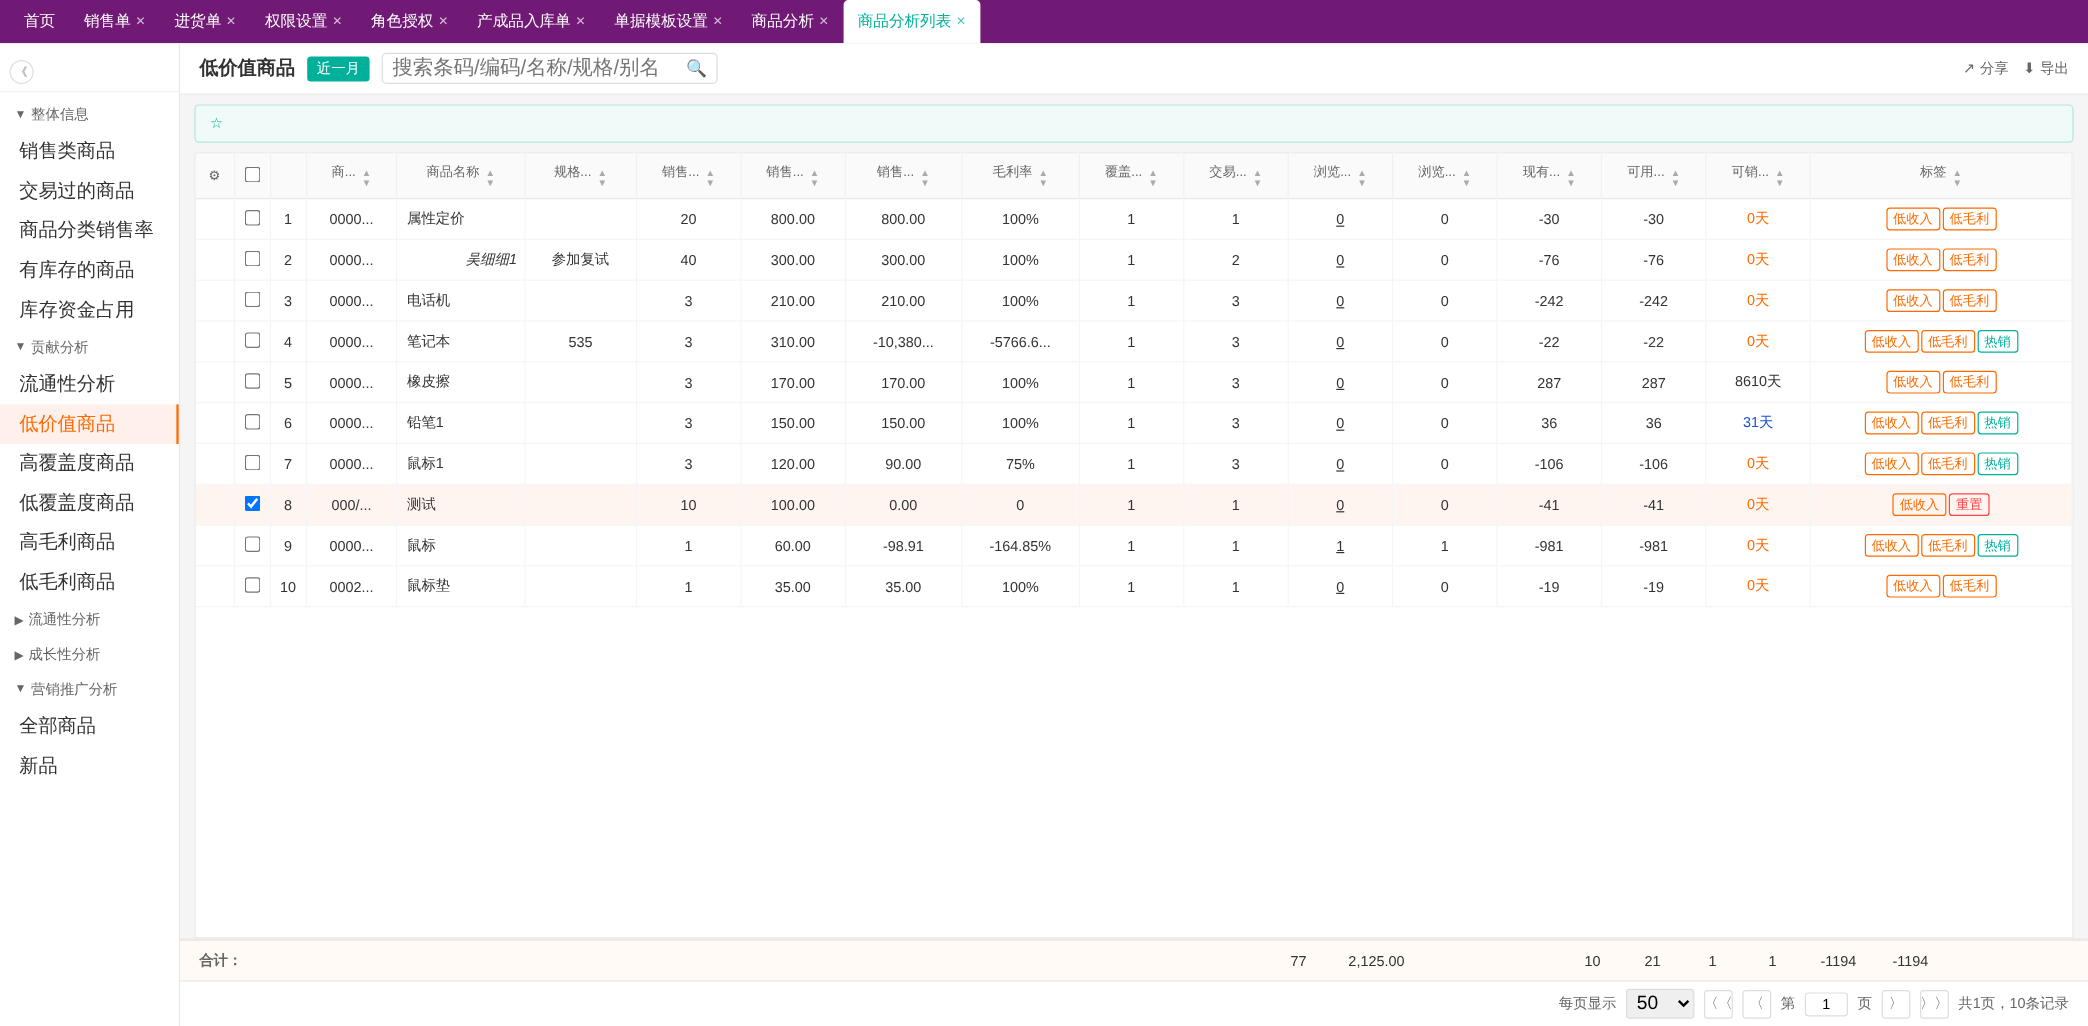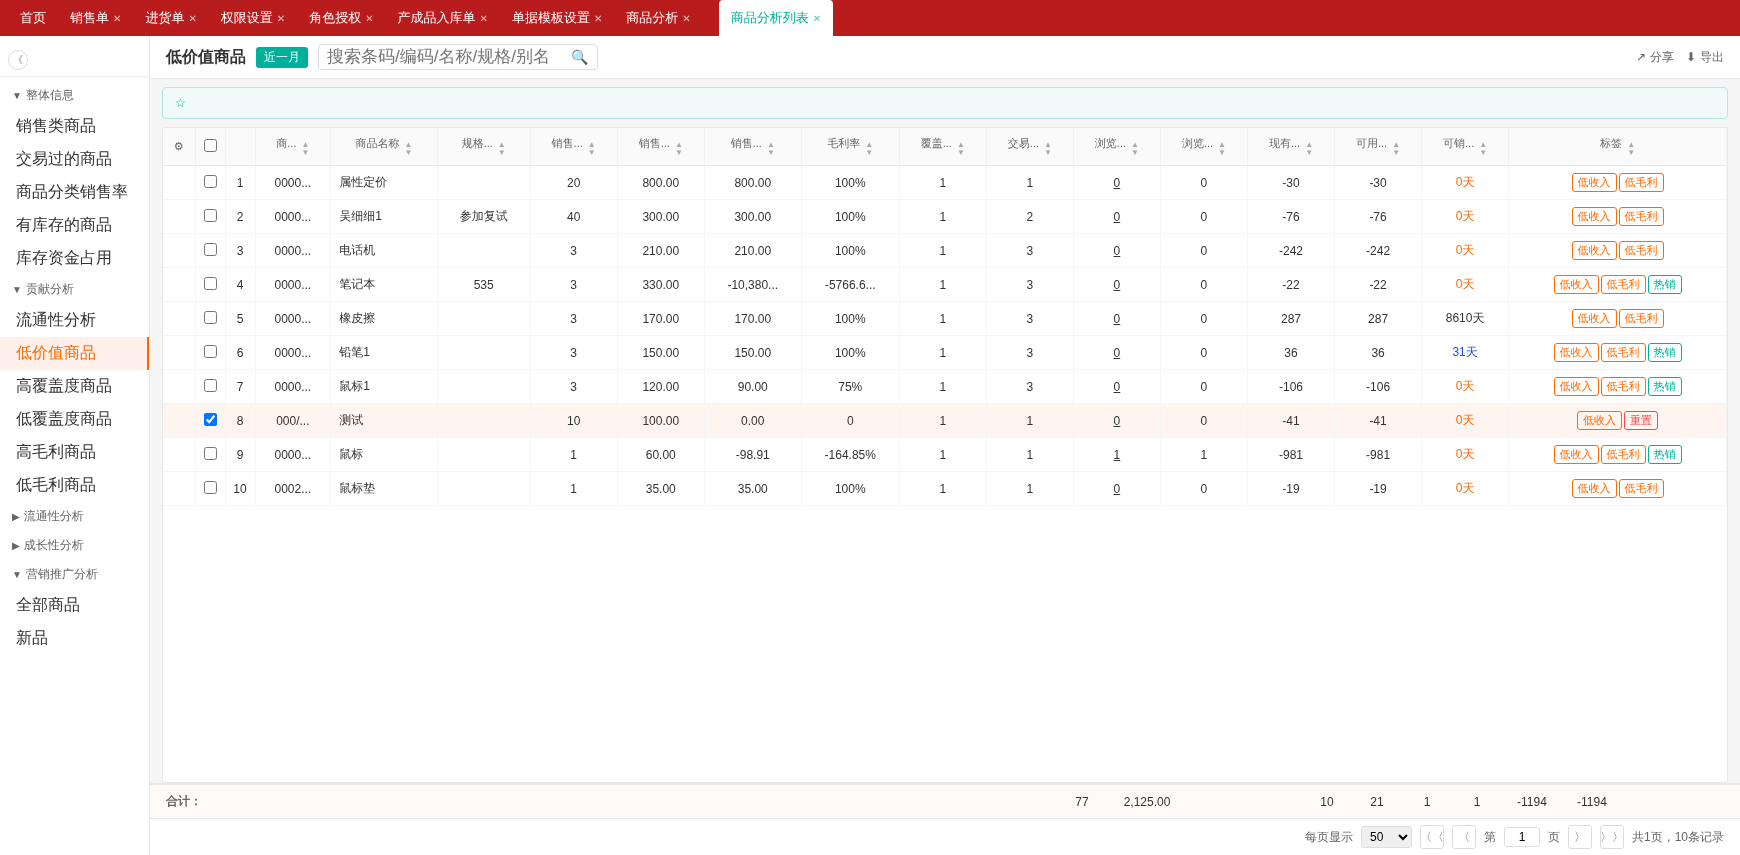--- a/index.html
+++ b/index.html
@@ -1,21 +1,21 @@
 <!DOCTYPE html>
 <html><head>
   <meta charset="utf-8">
   <style>
     * { box-sizing: border-box; margin: 0; padding: 0; }
     body { font-family: 'Microsoft YaHei', Arial, sans-serif; font-size: 12px; background: #f5f5f5; color: #333; height: 855px; overflow: hidden; display: flex; flex-direction: column; }
 
     
-    .top-nav { background: #b91c1c; display: flex; align-items: center; height: 36px; padding: 0 8px; flex-shrink: 0; }
+    .top-nav { background: #701a75; display: flex; align-items: center; height: 36px; padding: 0 8px; flex-shrink: 0; }
     .nav-item { color: #fff; padding: 0 12px; height: 36px; display: flex; align-items: center; cursor: pointer; font-size: 13px; white-space: nowrap; }
-    .nav-item.active { background: #fff; color: #00b09b; border-radius: 4px 4px 0 0; margin-left: 16px; }
+    .nav-item.active { background: #fff; color: #00b09b; border-radius: 4px 4px 0 0; }
     .nav-close { margin-left: 4px; font-size: 10px; opacity: 0.7; }
 
     
     .main-layout { display: flex; flex: 1; overflow: hidden; }
 
     
     .sidebar { width: 150px; background: #fff; border-right: 1px solid #e8e8e8; overflow-y: auto; flex-shrink: 0; padding: 8px 0; }
     .sidebar-group-header { padding: 6px 12px; color: #666; font-size: 12px; display: flex; align-items: center; cursor: pointer; }
     .sidebar-group-header .arrow { margin-right: 4px; font-size: 10px; }
     .sidebar-item { padding: 6px 16px; color: #333; cursor: pointer; font-size: 16px; }
@@ -58,21 +58,21 @@
     .col-cb { width: 30px; }
     .col-num { width: 30px; }
 
     
     .table-footer { background: #fffaf5; border-top: 2px solid #e8e8e8; padding: 8px 16px; display: flex; align-items: center; font-size: 12px; flex-shrink: 0; }
     .footer-label { color: #666; font-weight: bold; margin-right: 20px; }
 
     
     .pagination { background: #fff; border-top: 1px solid #e8e8e8; padding: 6px 16px; display: flex; align-items: center; justify-content: flex-end; gap: 8px; font-size: 12px; flex-shrink: 0; }
     .pagination-label { color: #666; }
-    .page-size-select { border: 1px solid #ddd; padding: 2px 4px; border-radius: 3px; font-size: 12px; }
+    .page-size-select { border: 1px solid #ddd; padding: 2px 4px; border-radius: 3px; font-size: 16px; }
     .page-btn { width: 24px; height: 24px; display: flex; align-items: center; justify-content: center; border: 1px solid #ddd; border-radius: 3px; cursor: pointer; color: #666; background: #fff; }
     .page-input { width: 36px; border: 1px solid #ddd; text-align: center; padding: 2px; border-radius: 3px; font-size: 12px; }
     .page-info { color: #666; }
 
     
     .table-container::-webkit-scrollbar { width: 6px; height: 6px; }
     .table-container::-webkit-scrollbar-thumb { background: #ccc; border-radius: 3px; }
 
     .collapse-btn { width: 20px; height: 20px; border: 1px solid #ddd; border-radius: 50%; display: flex; align-items: center; justify-content: center; cursor: pointer; font-size: 10px; color: #666; background: #fff; flex-shrink: 0; }
   </style>
@@ -280,21 +280,21 @@
       <td>-30</td>
       <td>-30</td>
       <td style="color: #ff6a00;">0天</td>
       <td><span class="tag tag-orange">低收入</span><span class="tag tag-orange">低毛利</span></td>
     </tr>
             <tr>
       <td></td>
       <td><input type="checkbox" style=""></td>
       <td>2</td>
       <td>0000...</td>
-      <td style="text-align:left; padding-left:8px;">吴细细1</td>
+      <td style="text-align:right; padding-left:8px;font-style:italic;">吴细细1</td>
       <td>参加复试</td>
       <td>40</td>
       <td>300.00</td>
       <td>300.00</td>
       <td>100%</td>
       <td>1</td>
       <td>2</td>
       <td><span class="link-underline">0</span></td>
       <td>0</td>
       <td>-76</td>
@@ -323,21 +323,21 @@
       <td><span class="tag tag-orange">低收入</span><span class="tag tag-orange">低毛利</span></td>
     </tr>
             <tr>
       <td></td>
       <td><input type="checkbox" style=""></td>
       <td>4</td>
       <td>0000...</td>
       <td style="text-align:left; padding-left:8px;">笔记本</td>
       <td>535</td>
       <td>3</td>
-      <td>330.00</td>
+      <td>310.00</td>
       <td>-10,380...</td>
       <td>-5766.6...</td>
       <td>1</td>
       <td>3</td>
       <td><span class="link-underline">0</span></td>
       <td>0</td>
       <td>-22</td>
       <td>-22</td>
       <td style="color: #ff6a00;">0天</td>
       <td><span class="tag tag-orange">低收入</span><span class="tag tag-orange">低毛利</span><span class="tag tag-green">热销</span></td>

